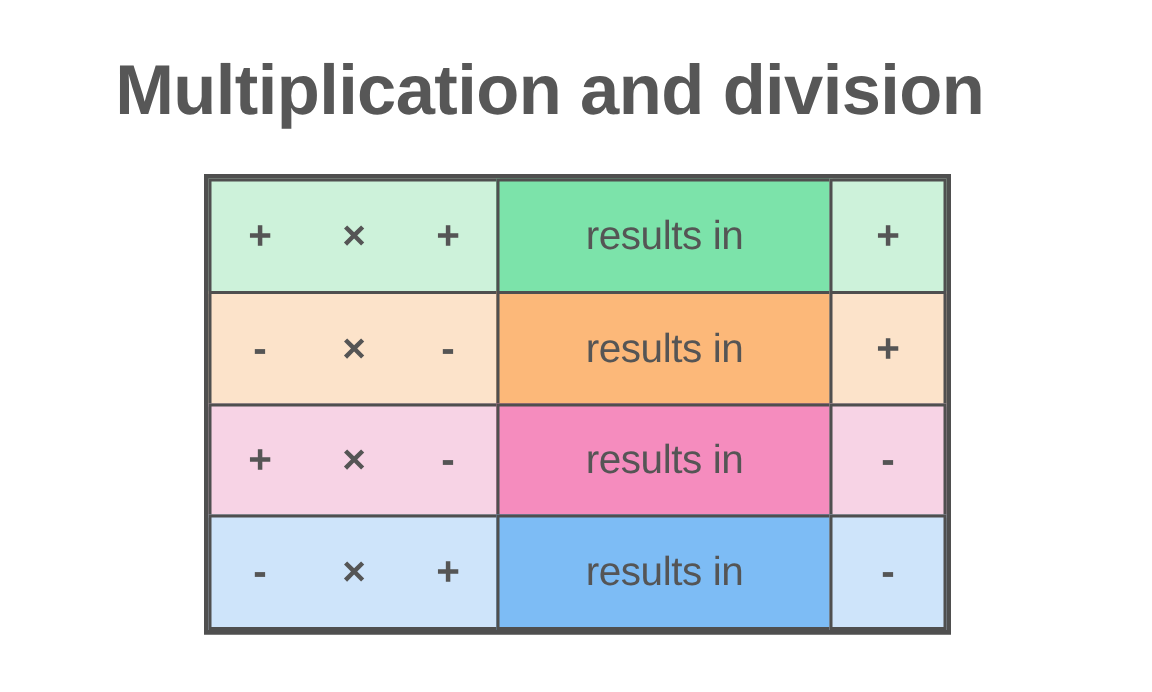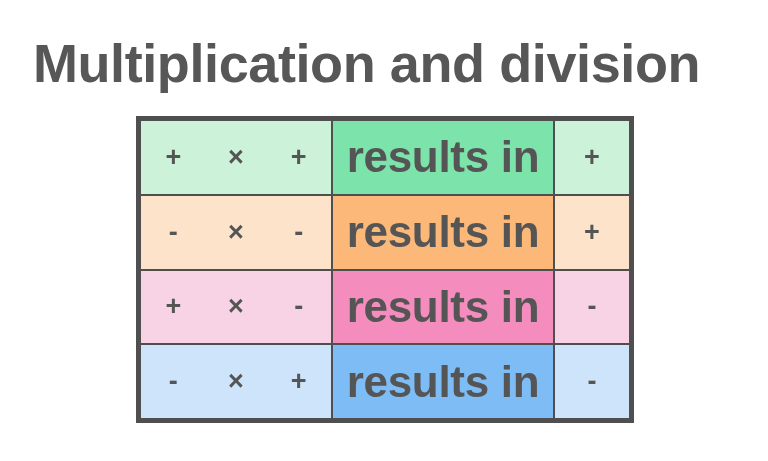--- a/index.html
+++ b/index.html
@@ -19,21 +19,21 @@
     width: 768px;
     height: 461px;
   }
 
   .page-title {
     position: absolute;
     top: 34px;
     left: 0;
     width: 733px;
     text-align: center;
-    font-size: 54px;
+    font-size: 47px;
     font-weight: bold;
     color: #575757;
     letter-spacing: -0.4px;
     line-height: 1.1;
     white-space: nowrap;
   }
 
   .rules-table {
     position: absolute;
     left: 136px;
@@ -73,22 +73,22 @@
 
   .cell-signs .sign-slot {
     width: 33%;
     text-align: center;
     display: block;
     line-height: 1;
   }
 
   .cell-result {
     flex: 1 1 auto;
-    font-size: 44px;
-    font-weight: bold;
+    font-size: 27px;
+    font-weight: normal;
     letter-spacing: -0.3px;
     white-space: nowrap;
   }
 
   .cell-answer {
     width: 78px;
     flex: 0 0 78px;
     font-size: 27px;
     font-weight: bold;
     line-height: 1;

